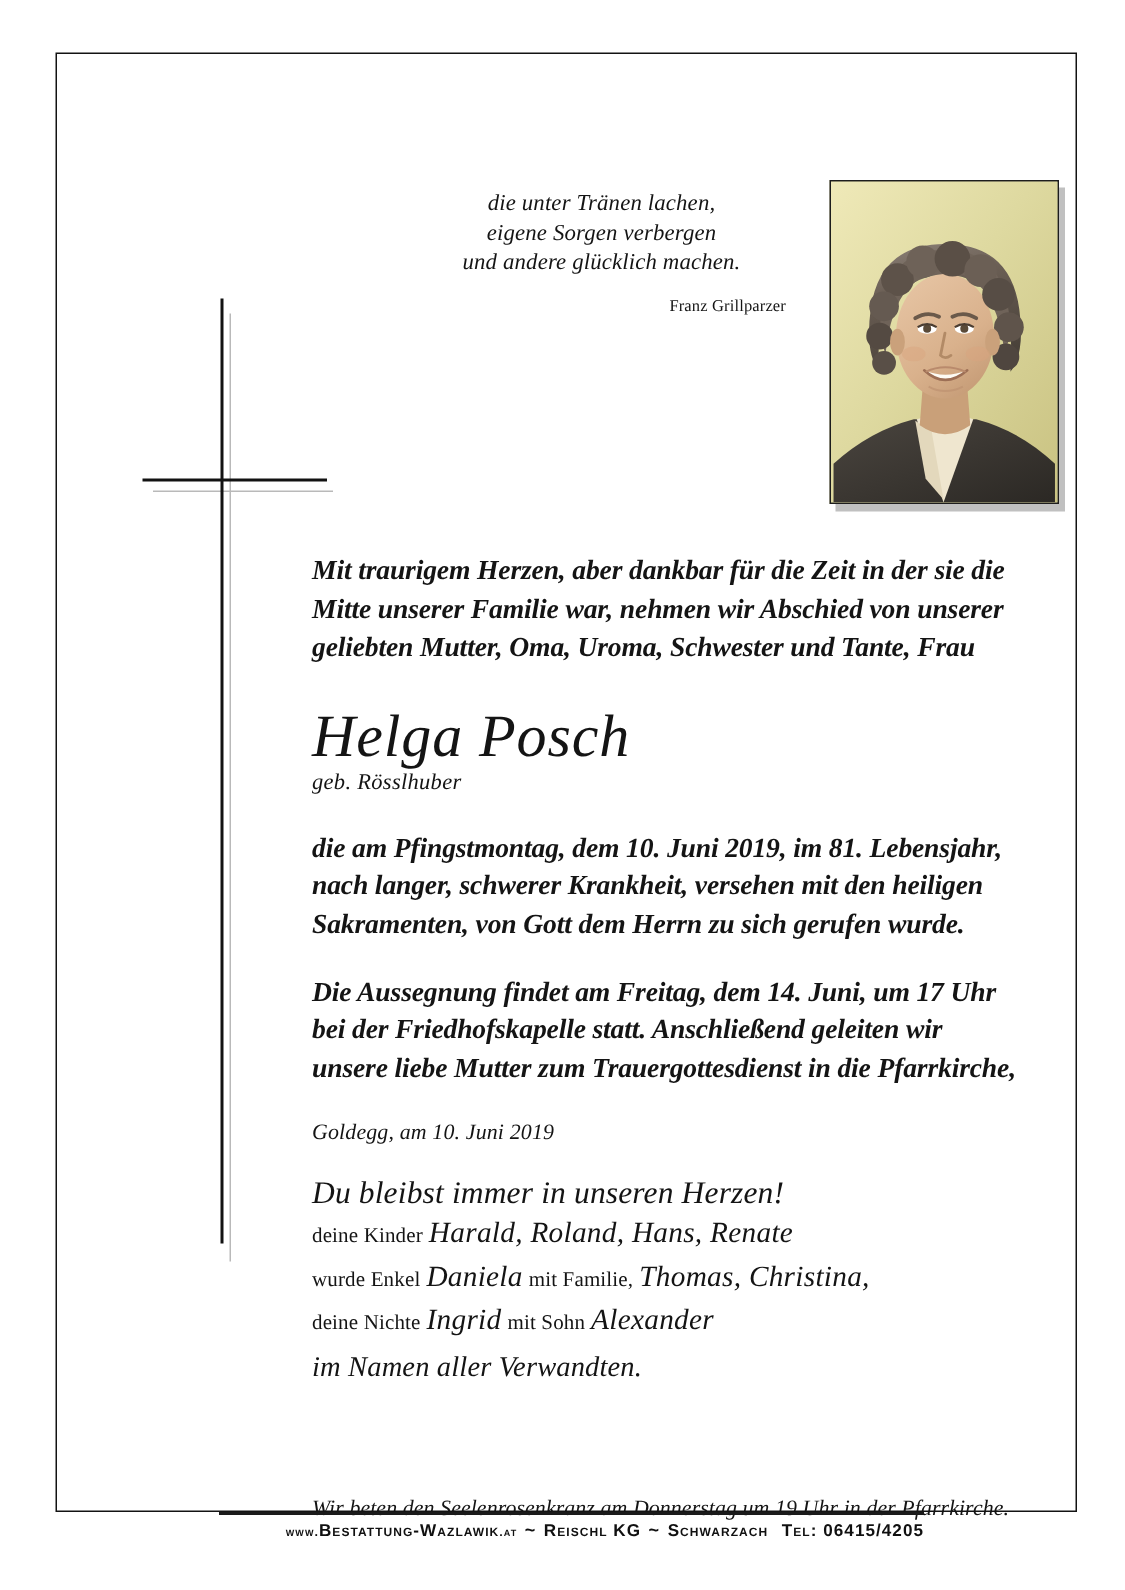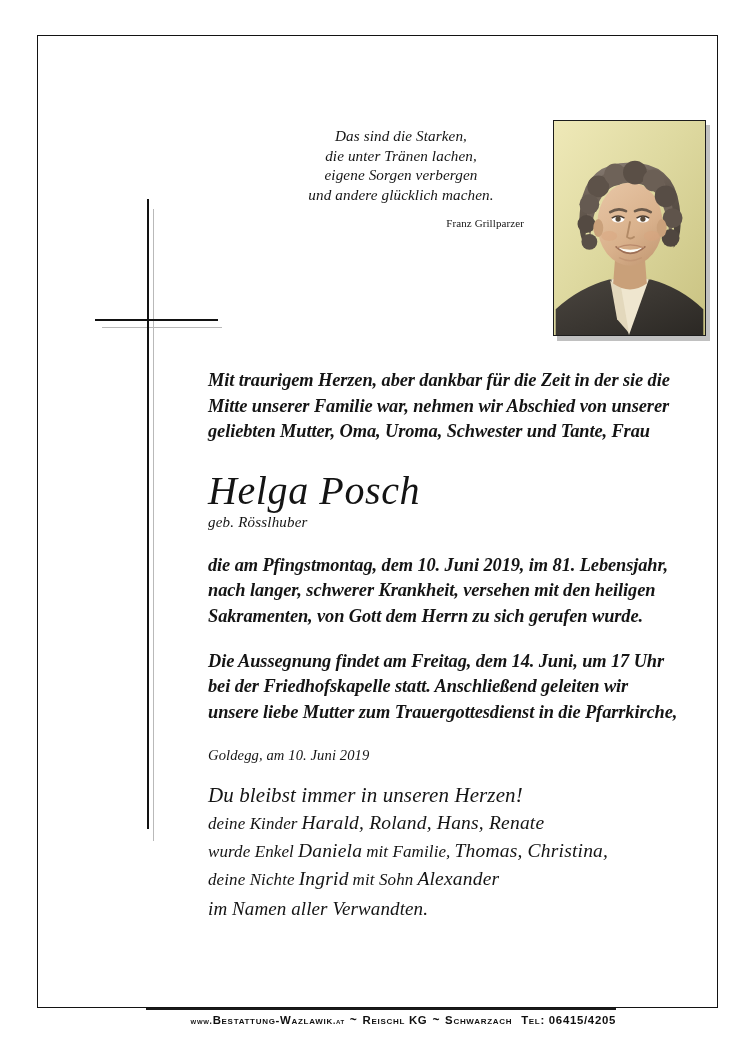--- a/index.html
+++ b/index.html
@@ -140,22 +140,21 @@
     font-style: italic;
     font-size: 21px;
     line-height: 27px;
     letter-spacing: 0.1px;
   }
   .family-line {
     line-height: 27px;
     white-space: nowrap;
   }
   .rel {
-    font-style: italic;
-    font-size: 17px;
+    font-size: 14px;
     letter-spacing: 0.1px;
   }
   .nm {
     font-style: italic;
     font-size: 19.5px;
     letter-spacing: 0.2px;
   }
   #closing-line {
     font-style: italic;
     font-size: 19px;
@@ -209,21 +208,20 @@
 <div id="card-frame">
 
   <div id="cross">
     <div class="cross-v-sh"></div>
     <div class="cross-h-sh"></div>
     <div class="cross-v"></div>
     <div class="cross-h"></div>
   </div>
 
   <div id="quote-block">
-    <div class="q-line">Das sind die Starken,</div>
     <div class="q-line">die unter Tränen lachen,</div>
     <div class="q-line">eigene Sorgen verbergen</div>
     <div class="q-line">und andere glücklich machen.</div>
     <div id="quote-attribution">Franz Grillparzer</div>
   </div>
 
   <div id="portrait-wrap">
     <div id="portrait-shadow"></div>
     <div id="portrait">
       <svg viewBox="0 0 153 216" preserveAspectRatio="xMidYMid slice">
@@ -347,17 +345,18 @@
         <span class="nm">Ingrid</span>
         <span class="rel">mit Sohn</span>
         <span class="nm">Alexander</span>
       </div>
 
       <div id="closing-line">im Namen aller Verwandten.</div>
     </div>
 
   </div>
 
+  <div id="rosary-note">Wir beten den Seelenrosenkranz am Donnerstag um 19 Uhr in der Pfarrkirche.</div>
 
 </div>
 
 <div id="footer-rule"></div>
 <div id="footer-text"><span class="fs-small">www.</span><span>Bestattung-Wazlawik</span><span class="fs-small">.at</span><span class="fs-tilde">~</span><span>Reischl KG</span><span class="fs-tilde">~</span><span>Schwarzach</span><span class="fs-gap"></span><span>Tel:</span> <span>06415/4205</span></div>
 
 </body></html>

